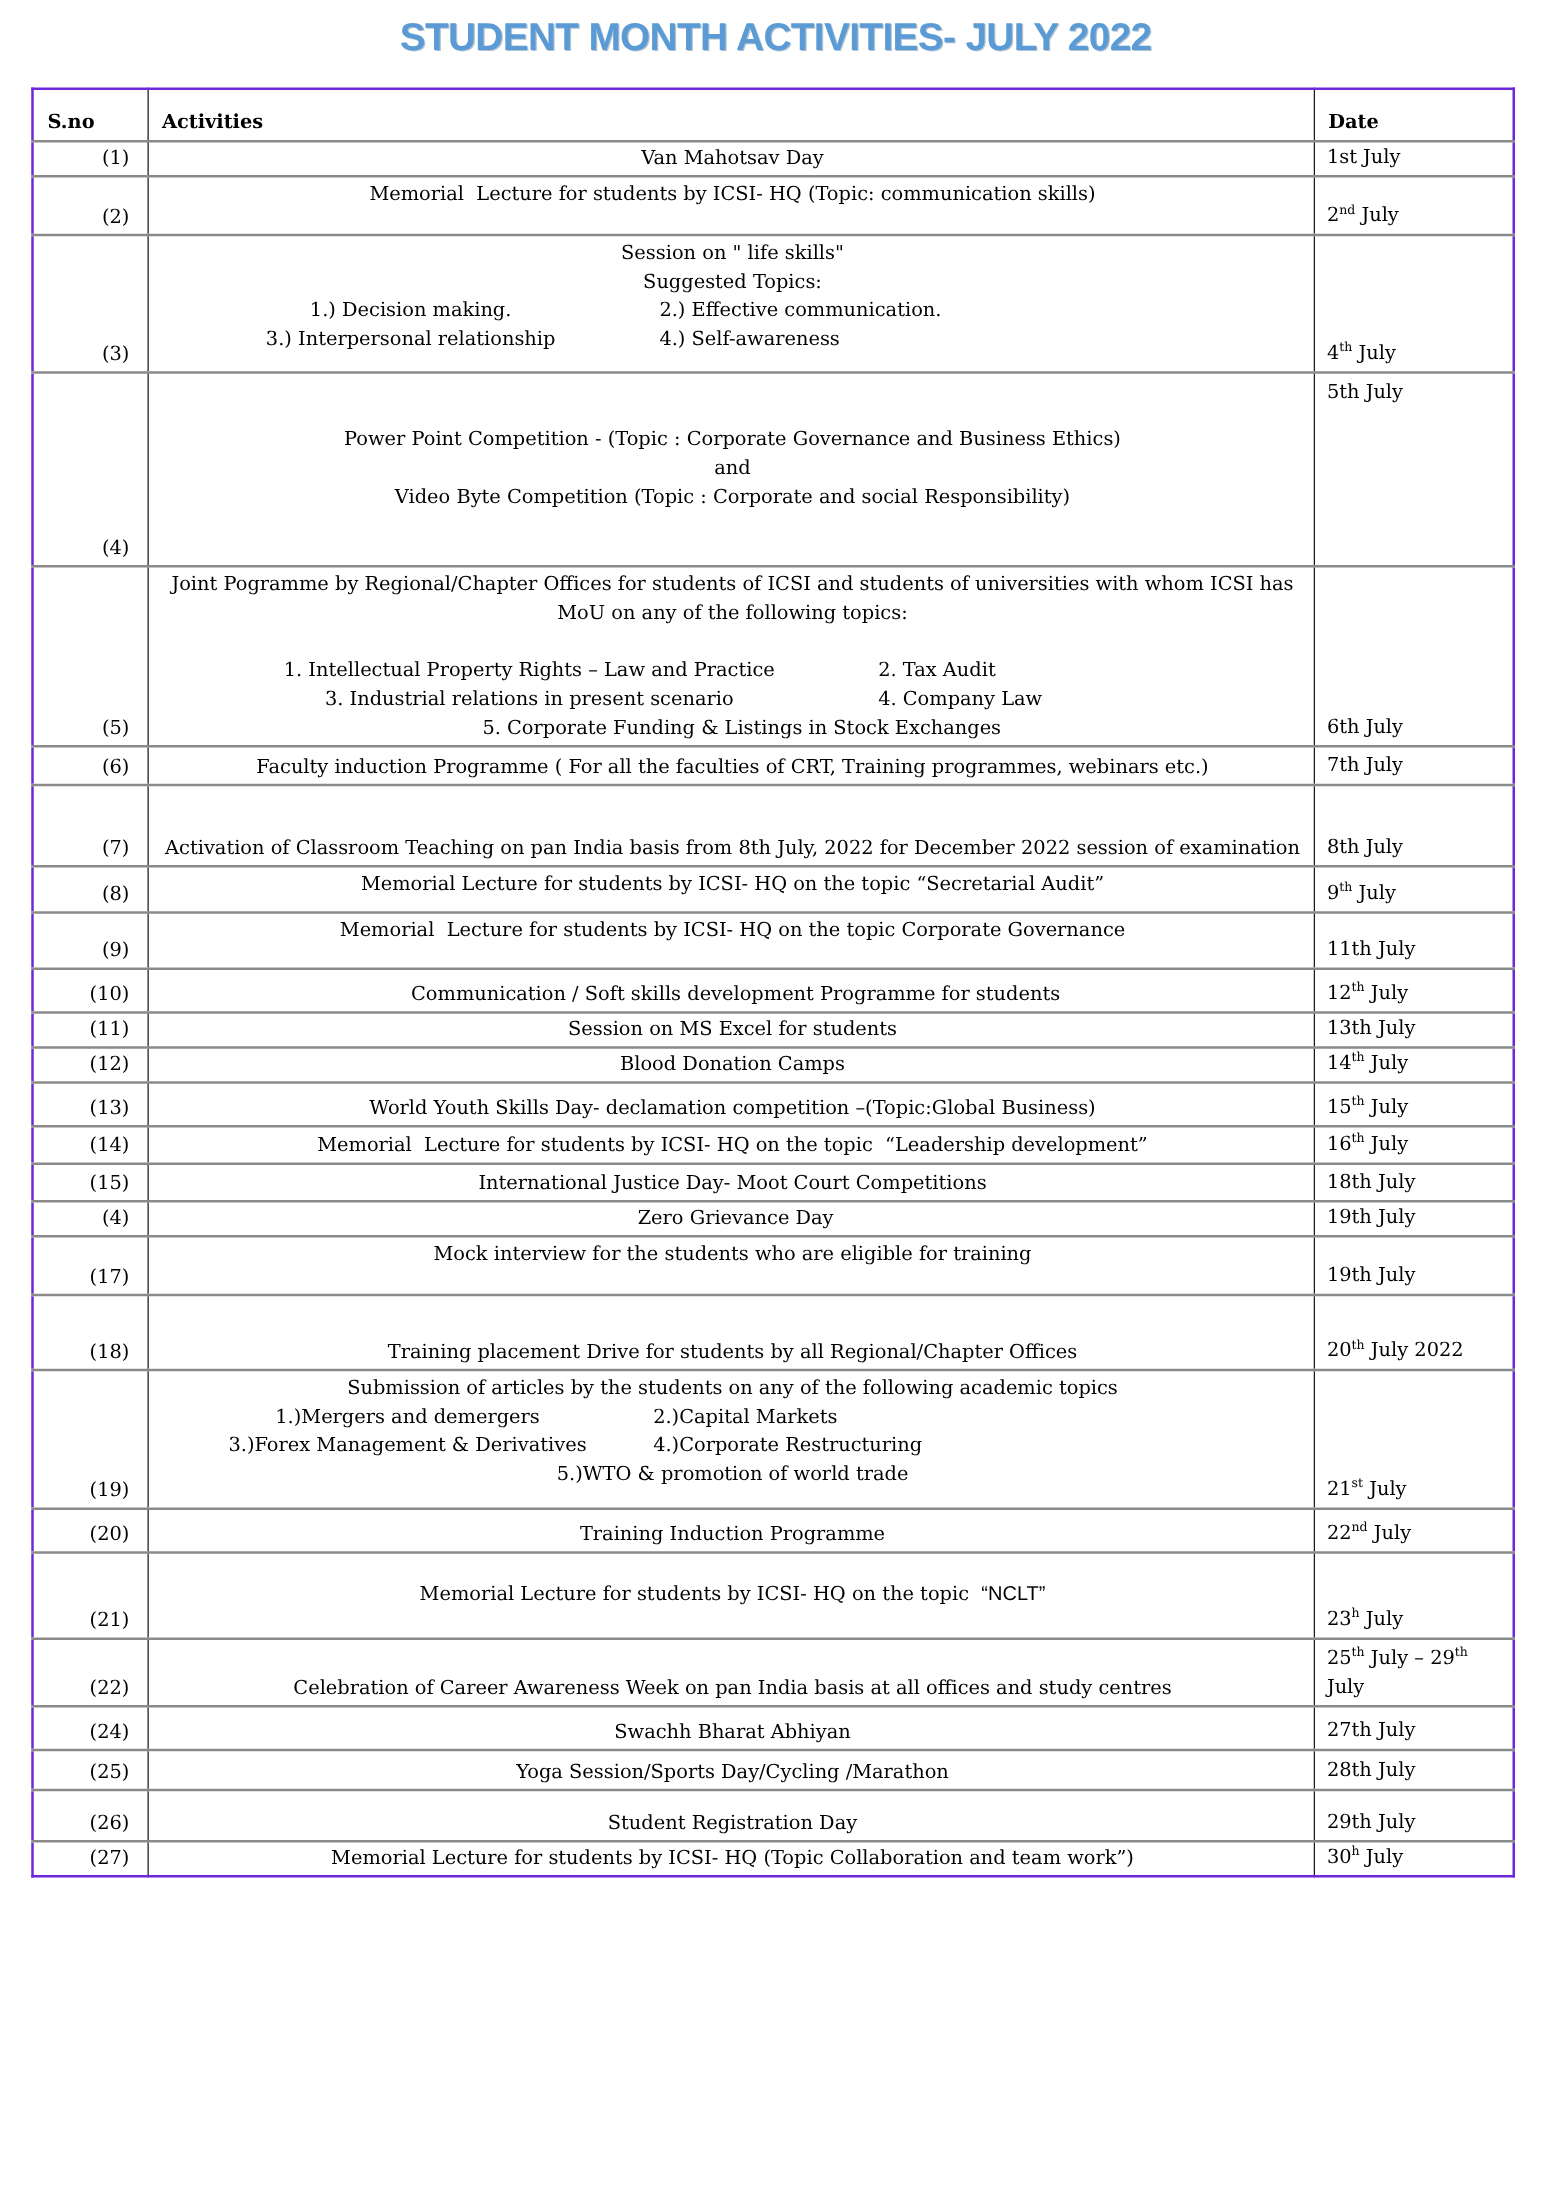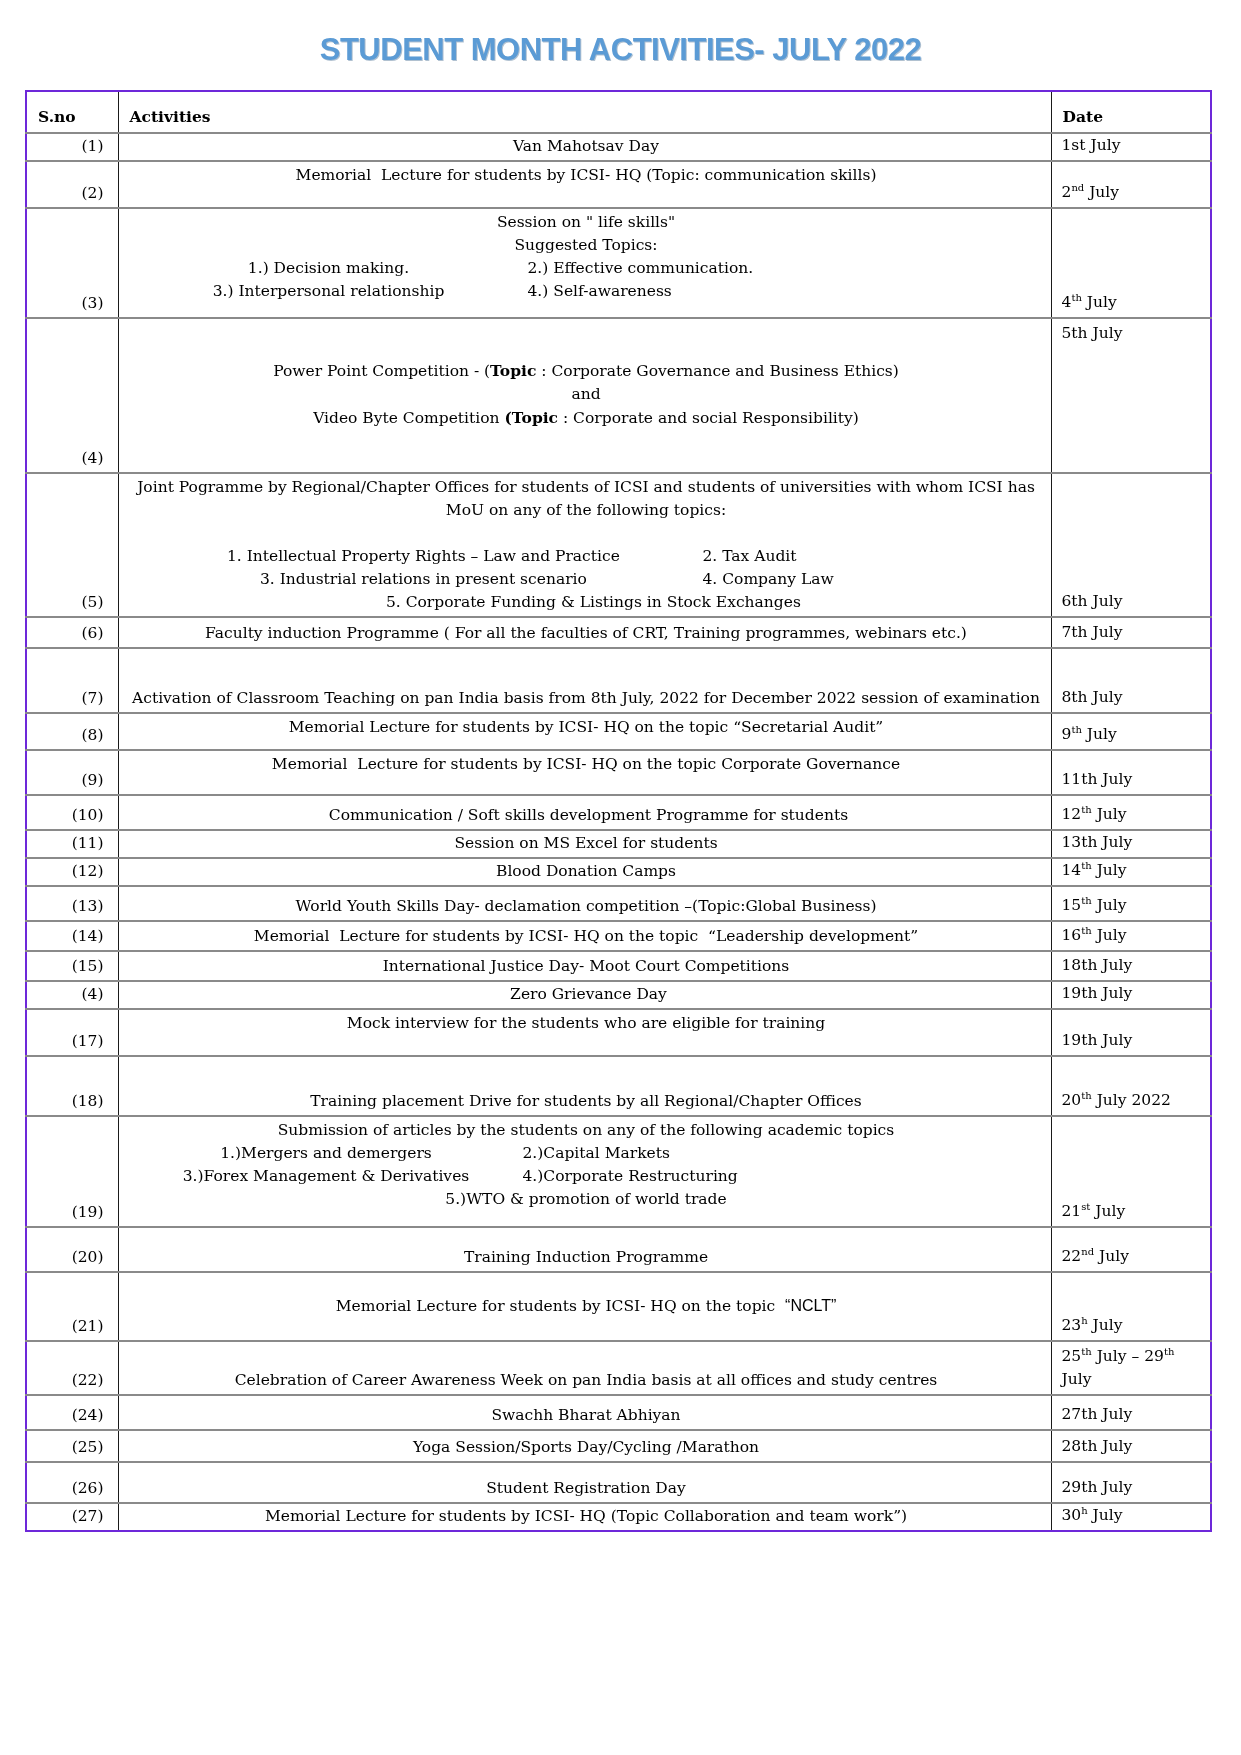--- a/index.html
+++ b/index.html
@@ -1,21 +1,21 @@
 <!DOCTYPE html>
 <html><head>
 <meta charset="utf-8">
 <style>
   html,body { margin:0; padding:0; }
   body {
     width:1241px; min-height:1755px; background:#ffffff; color:#000;
     font-family:"DejaVu Serif","Liberation Serif",serif;
   }
   .doc-title {
-    margin-top:32px; text-align:center;
+    margin-top:12px; text-align:center;
     font-family:"Liberation Sans","DejaVu Sans",sans-serif;
     font-weight:bold; font-size:31px; letter-spacing:-0.5px;
     text-shadow:1px 1px 0 rgba(31,78,121,.35);
   }
   table.activities {
     border-collapse:collapse; table-layout:fixed;
     width:1185px; margin:22px 0 0 25px;
     font-size:15.5px; line-height:23px;
     border:2px solid #6d28d9;
   }
@@ -26,33 +26,33 @@
   tbody tr { border-top:2px solid #8a8a8a; }
   thead tr { height:42px; }
   thead th { text-align:left; font-weight:bold; padding-bottom:4px; }
   thead { border-bottom:2px solid #4d4d4d; }
   td.sno { text-align:right; padding-right:14px; }
   td.date { padding-left:10px; padding-bottom:3px; }
   .line, .cols span { white-space:pre-wrap;text-align:center; }
   .cols { display:flex; }
   .cols .cl { flex:0 0 auto; }
   .sup { font-size:10px; vertical-align:super; line-height:0; }
-  .b { font-weight:bold; }
+  .b { font-weight:normal; }
   .sansseg { font-family:"Liberation Sans","DejaVu Sans",sans-serif; font-size:16px; }
   
   tbody tr:nth-child(1){height:28px} tbody tr:nth-child(2){height:47px}
   tbody tr:nth-child(3){height:110px} tbody tr:nth-child(4){height:155px}
   tbody tr:nth-child(5){height:132px} tbody tr:nth-child(6){height:31px}
   tbody tr:nth-child(7){height:65px} tbody tr:nth-child(8){height:37px}
   tbody tr:nth-child(9){height:45px} tbody tr:nth-child(10){height:35px}
   tbody tr:nth-child(11){height:25px} tbody tr:nth-child(12){height:25px}
   tbody tr:nth-child(13){height:35px} tbody tr:nth-child(14){height:30px}
   tbody tr:nth-child(15){height:30px} tbody tr:nth-child(16){height:25px}
   tbody tr:nth-child(17){height:47px} tbody tr:nth-child(18){height:60px}
-  tbody tr:nth-child(19){height:111px} tbody tr:nth-child(20){height:45px}
+  tbody tr:nth-child(19){height:111px} tbody tr:nth-child(20){height:35px}
   tbody tr:nth-child(21){height:69px} tbody tr:nth-child(22){height:48px}
   tbody tr:nth-child(23){height:35px} tbody tr:nth-child(24){height:32px}
   tbody tr:nth-child(25){height:41px} tbody tr:nth-child(26){height:24px}
   tbody tr:nth-child(27){height:66px}
   
   tbody tr:nth-child(2) td.act, tbody tr:nth-child(3) td.act,
   tbody tr:nth-child(5) td.act, tbody tr:nth-child(8) td.act,
   tbody tr:nth-child(9) td.act, tbody tr:nth-child(17) td.act,
   tbody tr:nth-child(19) td.act { vertical-align:top; padding-top:2px; }
   tbody tr:nth-child(4) td.act, tbody tr:nth-child(21) td.act,

